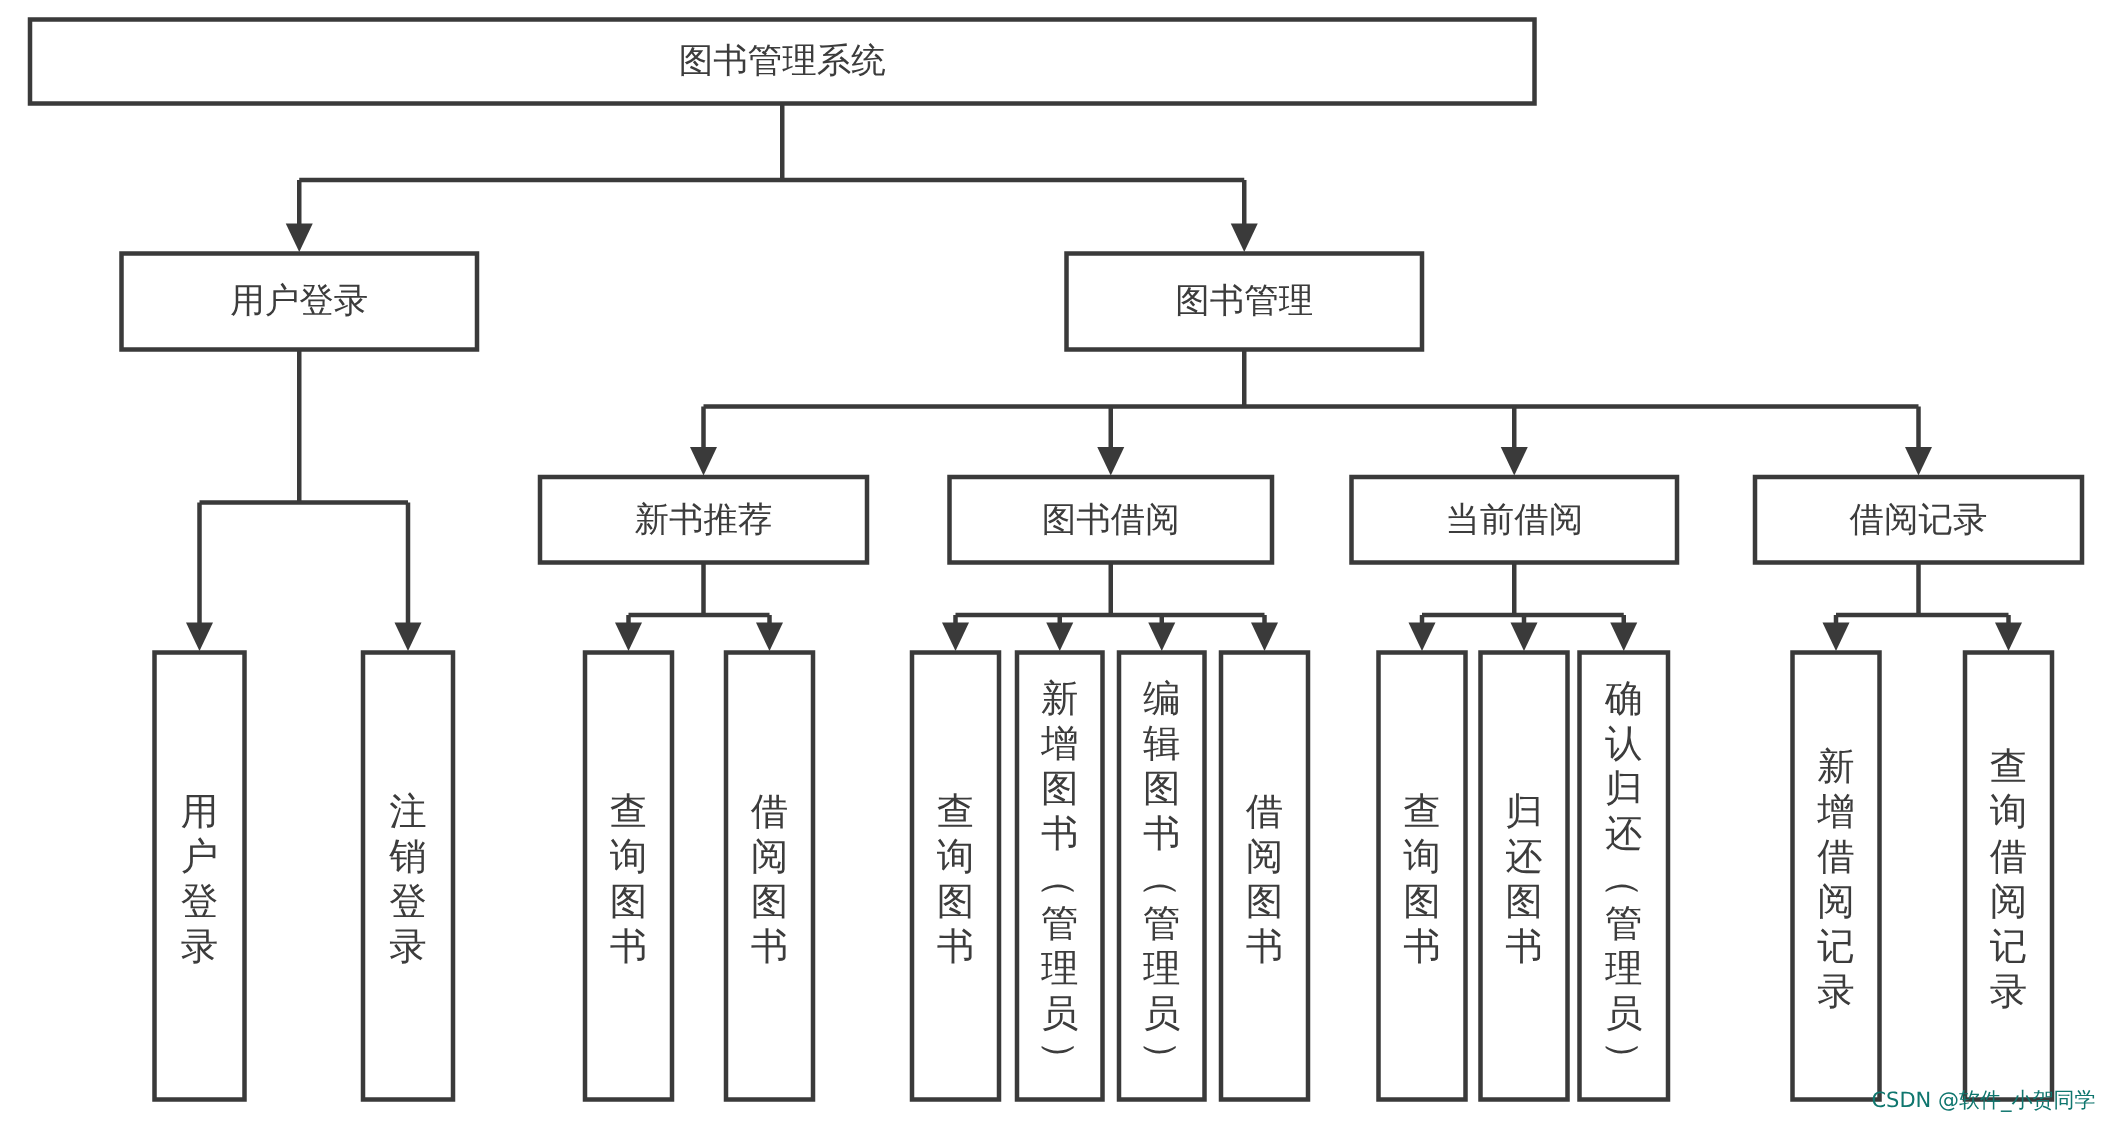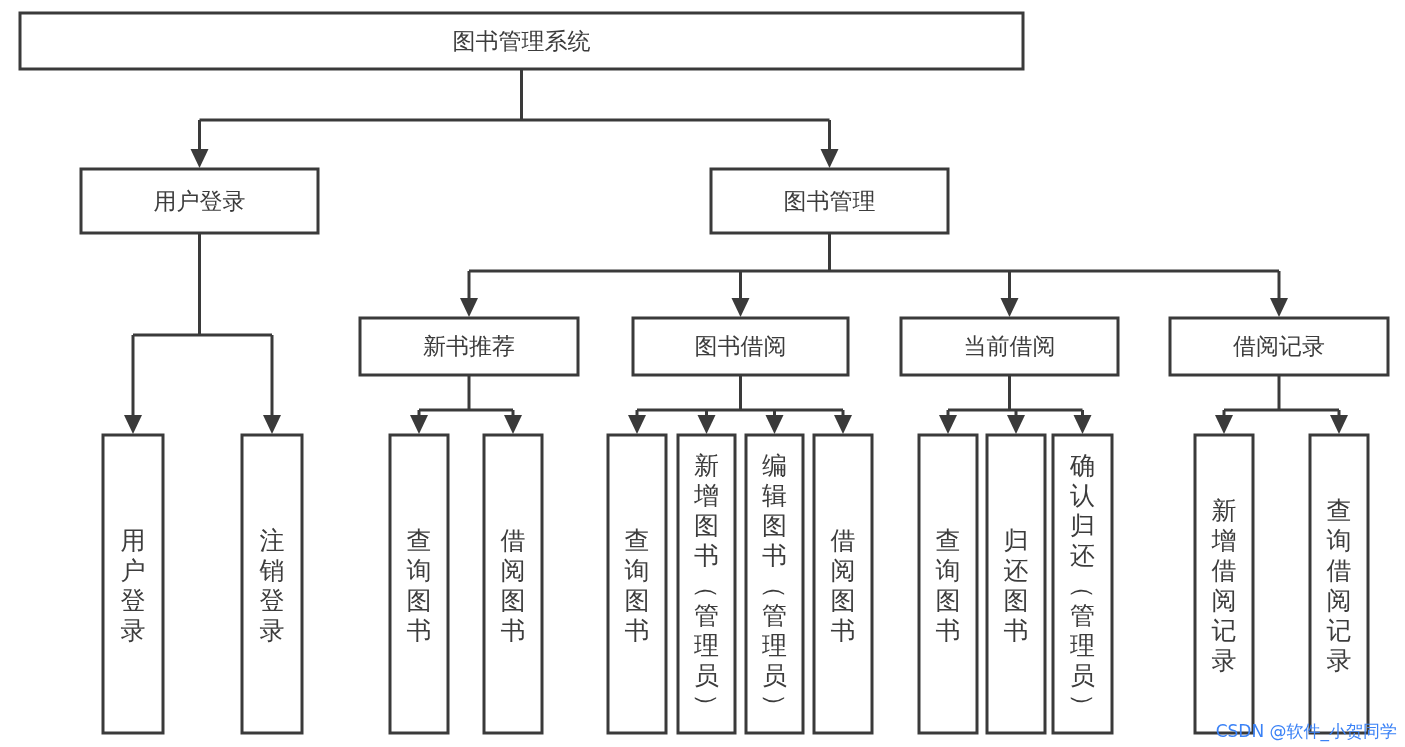--- a/index.html
+++ b/index.html
@@ -23,21 +23,21 @@
     font-family:"DejaVu Sans","Liberation Sans",sans-serif;
     font-size:25px;
     text-anchor:middle;
   }
   .conn{
     stroke:#3a3a3a;stroke-width:3;fill:none;
   }
   .arrow-head{fill:#3a3a3a;}
   .watermark{
     position:absolute;right:8px;bottom:4px;
-    color:#3b82f6;font-size:17px;
+    color:#0f766e;font-size:14px;
     font-family:"DejaVu Sans","Liberation Sans",sans-serif;
     white-space:nowrap;pointer-events:none;
   }
 </style>
 </head>
 <body>
 
 <svg id="canvas" viewBox="0 0 1405 747">
   <g id="connectors">
       <line x1="521.5" y1="69" x2="521.5" y2="120" class="conn"></line>

